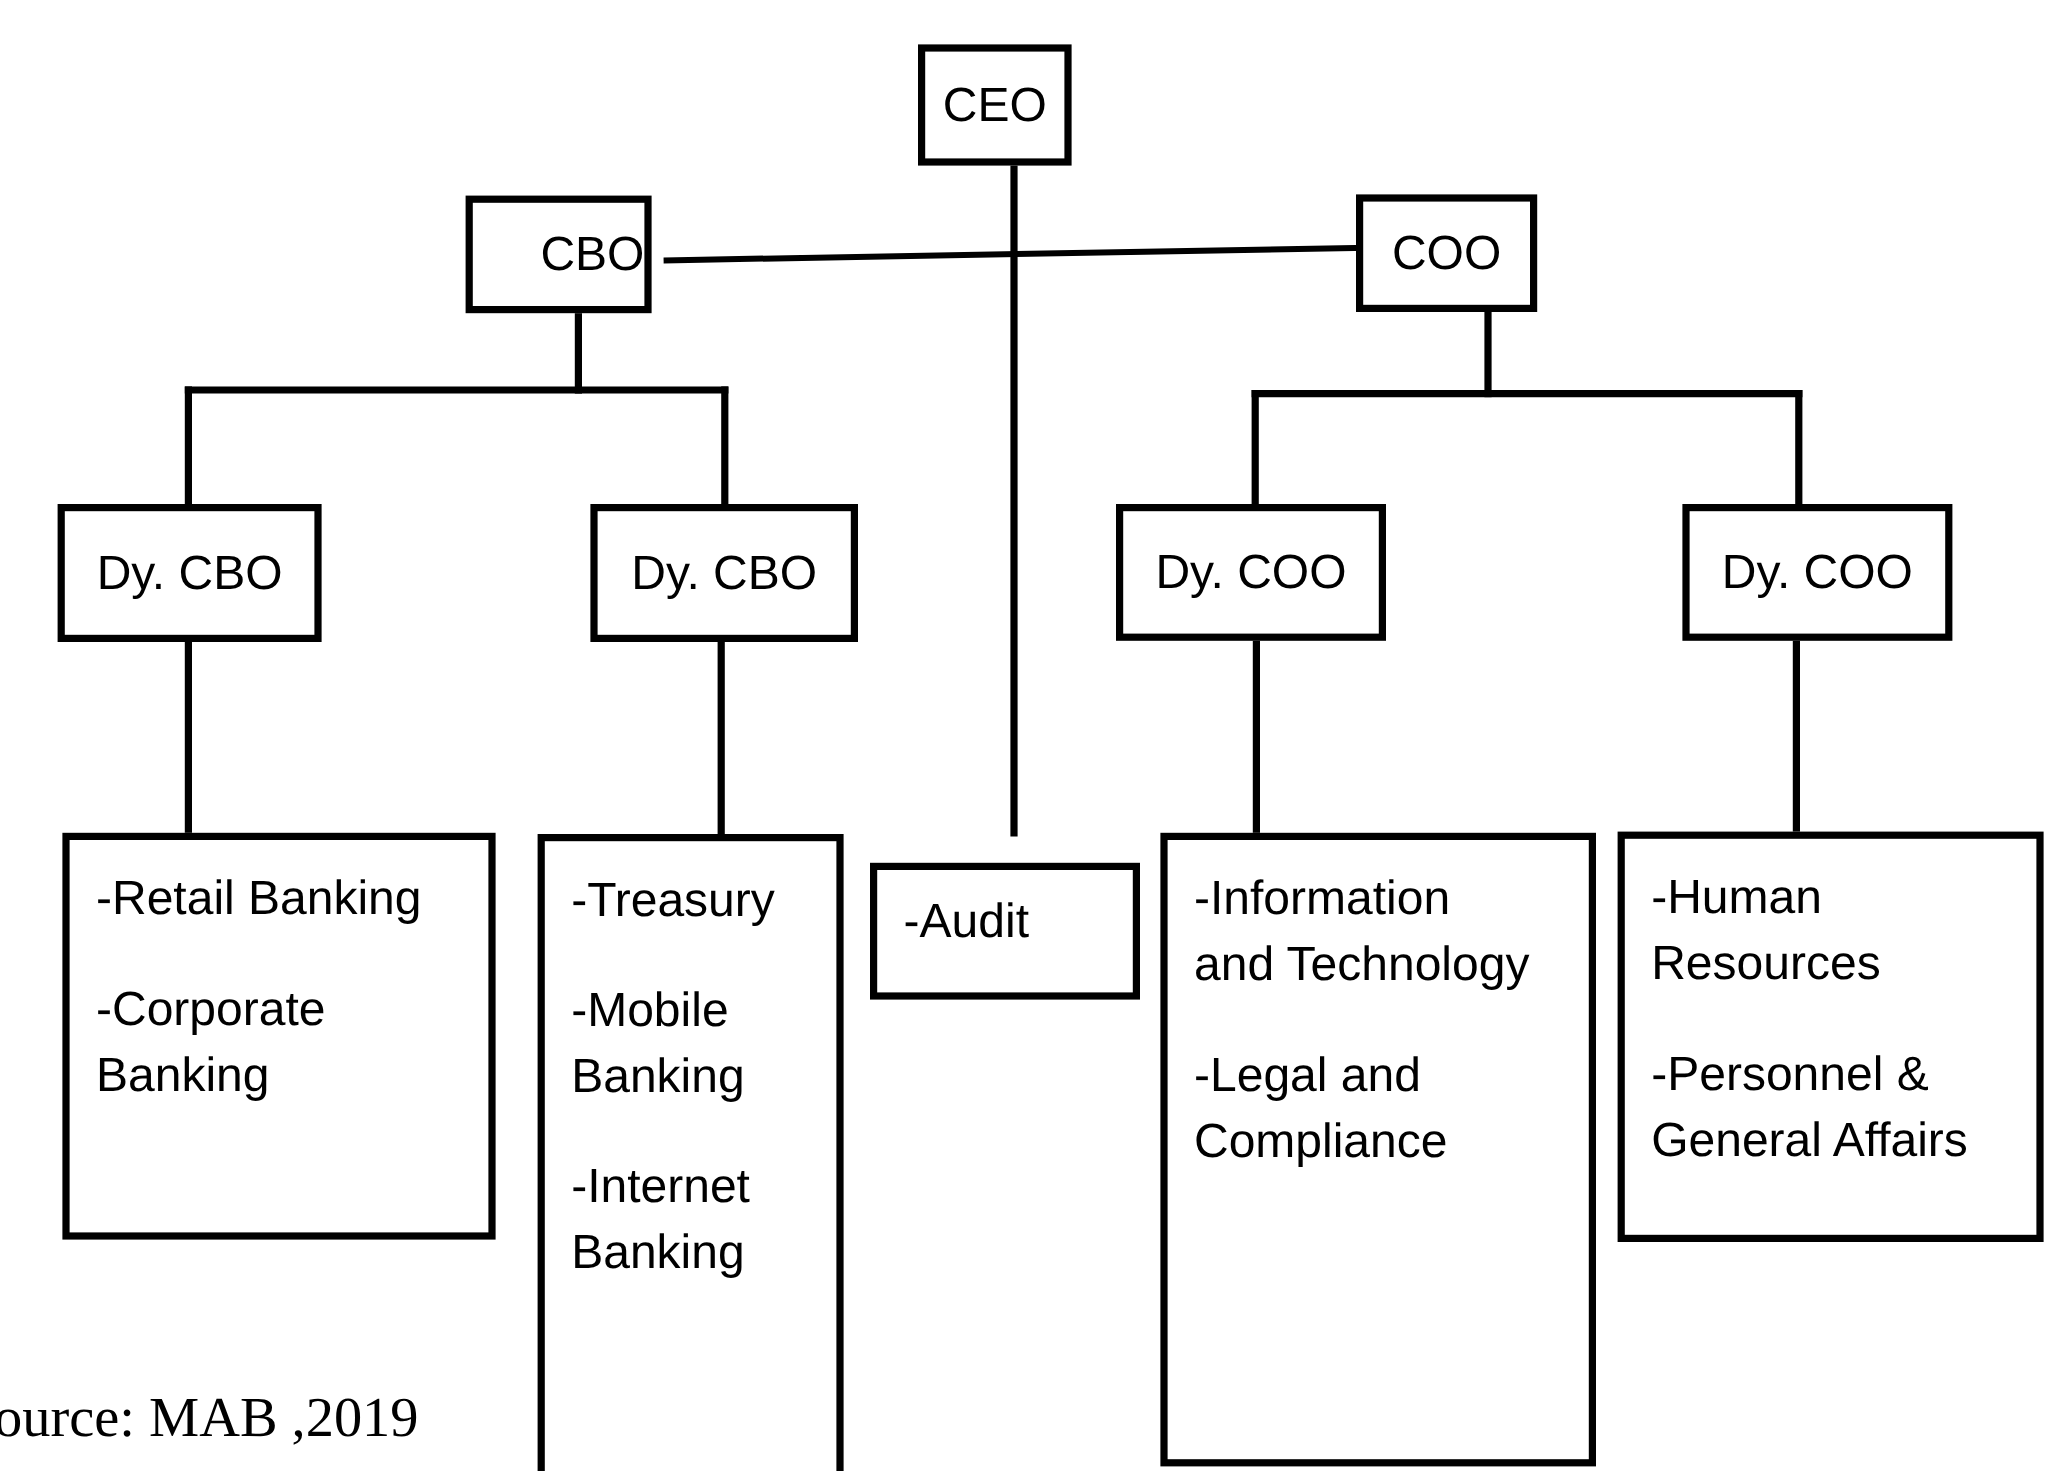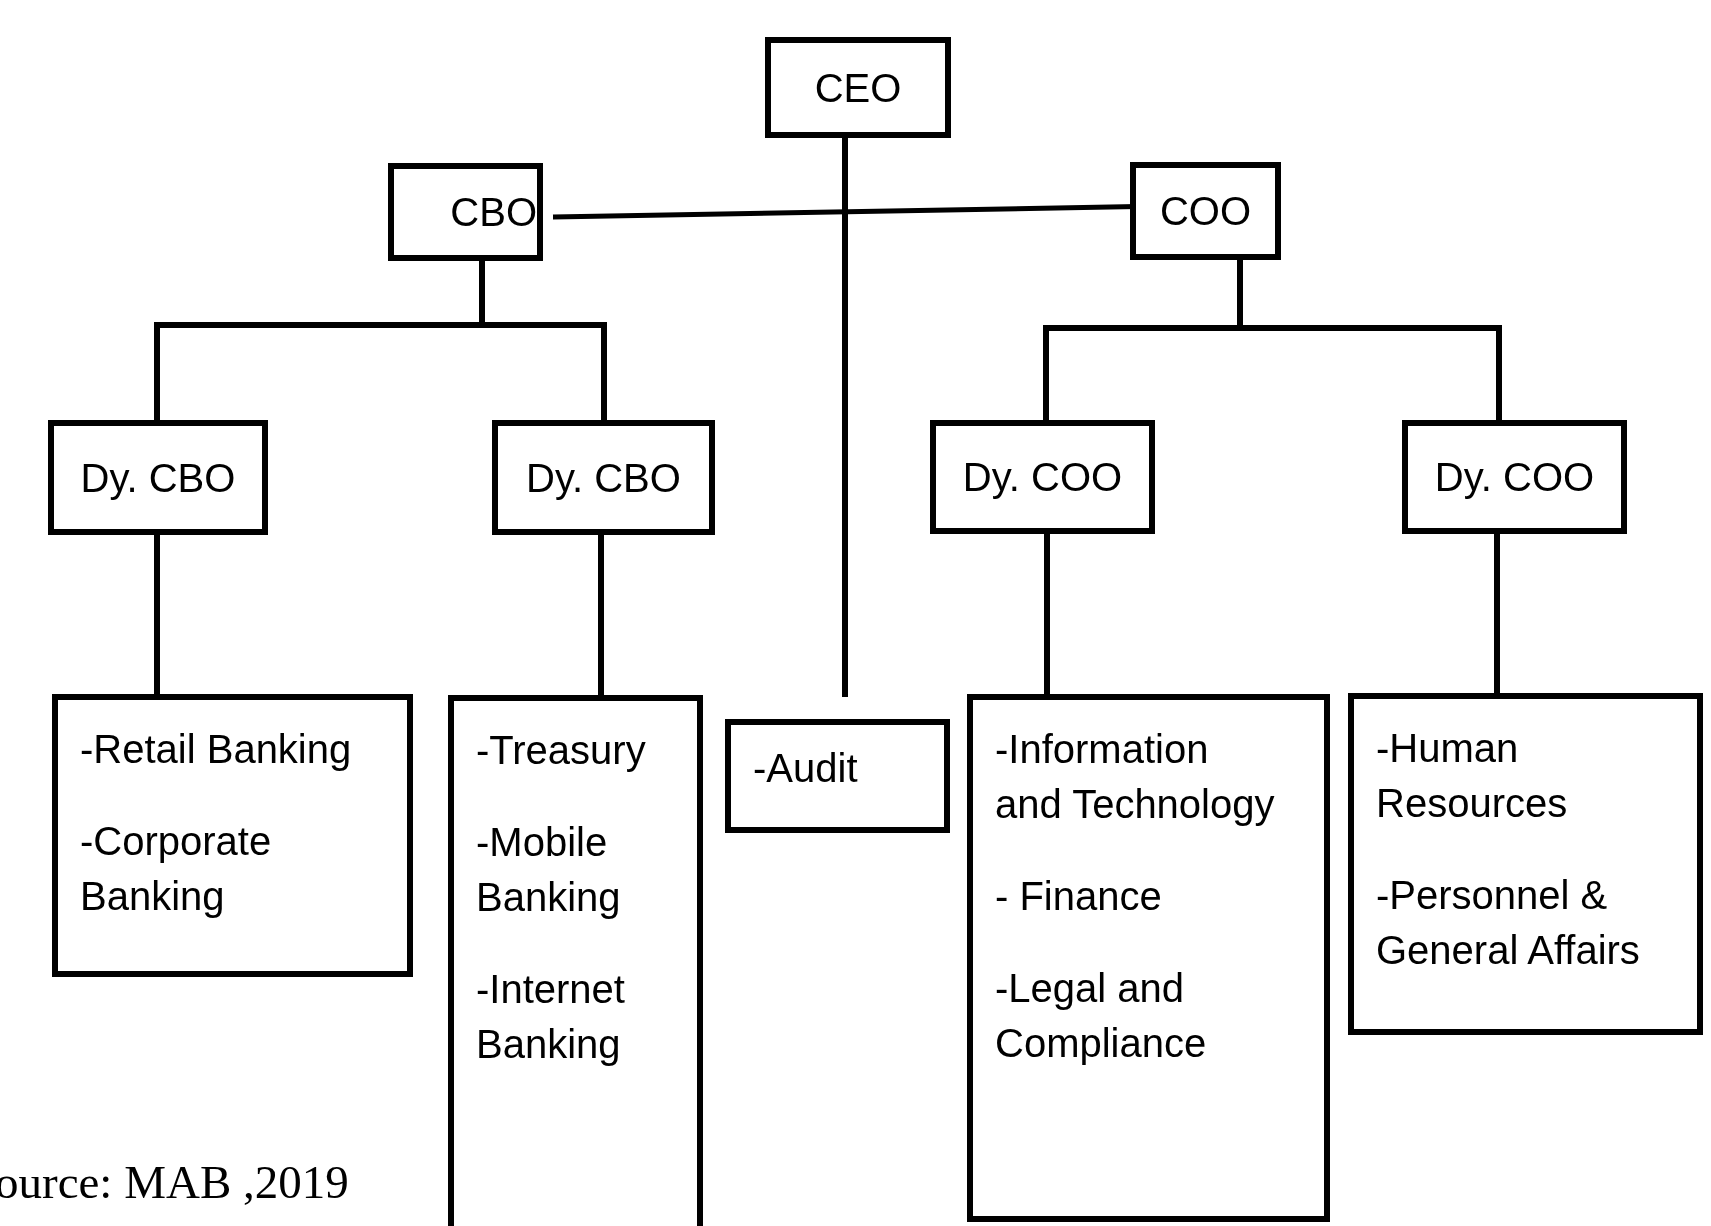--- a/index.html
+++ b/index.html
@@ -91,21 +91,21 @@
 
     <line x1="1240" y1="258" x2="1240" y2="331" stroke="#000" stroke-width="6"></line>
     <line x1="1043" y1="328" x2="1502" y2="328" stroke="#000" stroke-width="6"></line>
     <line x1="1046" y1="325" x2="1046" y2="423" stroke="#000" stroke-width="6"></line>
     <line x1="1499" y1="325" x2="1499" y2="423" stroke="#000" stroke-width="6"></line>
 
     <line x1="1047" y1="531" x2="1047" y2="697" stroke="#000" stroke-width="6"></line>
     <line x1="1497" y1="531" x2="1497" y2="696" stroke="#000" stroke-width="6"></line>
   </svg>
 
-  <div class="node" style="left:765px; top:37px; width:186px; height:101px;">
+  <div class="node" style="left:765px; top:37px; width:128px; height:101px;">
     <span>CEO</span>
   </div>
 
   <div class="node" style="left:388px; top:163px; width:155px; height:98px;justify-content:flex-end;">
     <span>CBO</span>
   </div>
   <div class="node" style="left:1130px; top:162px; width:151px; height:98px;">
     <span>COO</span>
   </div>
 
@@ -115,42 +115,41 @@
   <div class="node" style="left:492px; top:420px; width:223px; height:115px;">
     <span>Dy. CBO</span>
   </div>
   <div class="node" style="left:930px; top:420px; width:225px; height:114px;">
     <span>Dy. COO</span>
   </div>
   <div class="node" style="left:1402px; top:420px; width:225px; height:114px;">
     <span>Dy. COO</span>
   </div>
 
-  <div class="leaf" style="left:52px; top:694px; width:361px; height:283px;">
+  <div class="leaf" style="left:52px; top:694px; width:361px; height:339px;">
     <div class="item">-Retail Banking</div>
     <div class="item">-Corporate
 Banking</div>
   </div>
 
   <div class="leaf" style="left:448px; top:695px; width:255px; height:557px;">
     <div class="item">-Treasury</div>
     <div class="item">-Mobile
 Banking</div>
     <div class="item">-Internet
 Banking</div>
   </div>
 
   <div class="leaf center-v" style="left:725px; top:694px; width:225px; height:114px;">
     <div class="item">-Audit</div>
   </div>
 
   <div class="leaf" style="left:967px; top:694px; width:363px; height:528px;">
     <div class="item">-Information
 and Technology</div>
-    <div class="item">- Finance</div>
     <div class="item">-Legal and
 Compliance</div>
   </div>
 
   <div class="leaf" style="left:1348px; top:693px; width:355px; height:342px;">
     <div class="item">-Human
 Resources</div>
     <div class="item">-Personnel &amp;
 General Affairs</div>
   </div>

